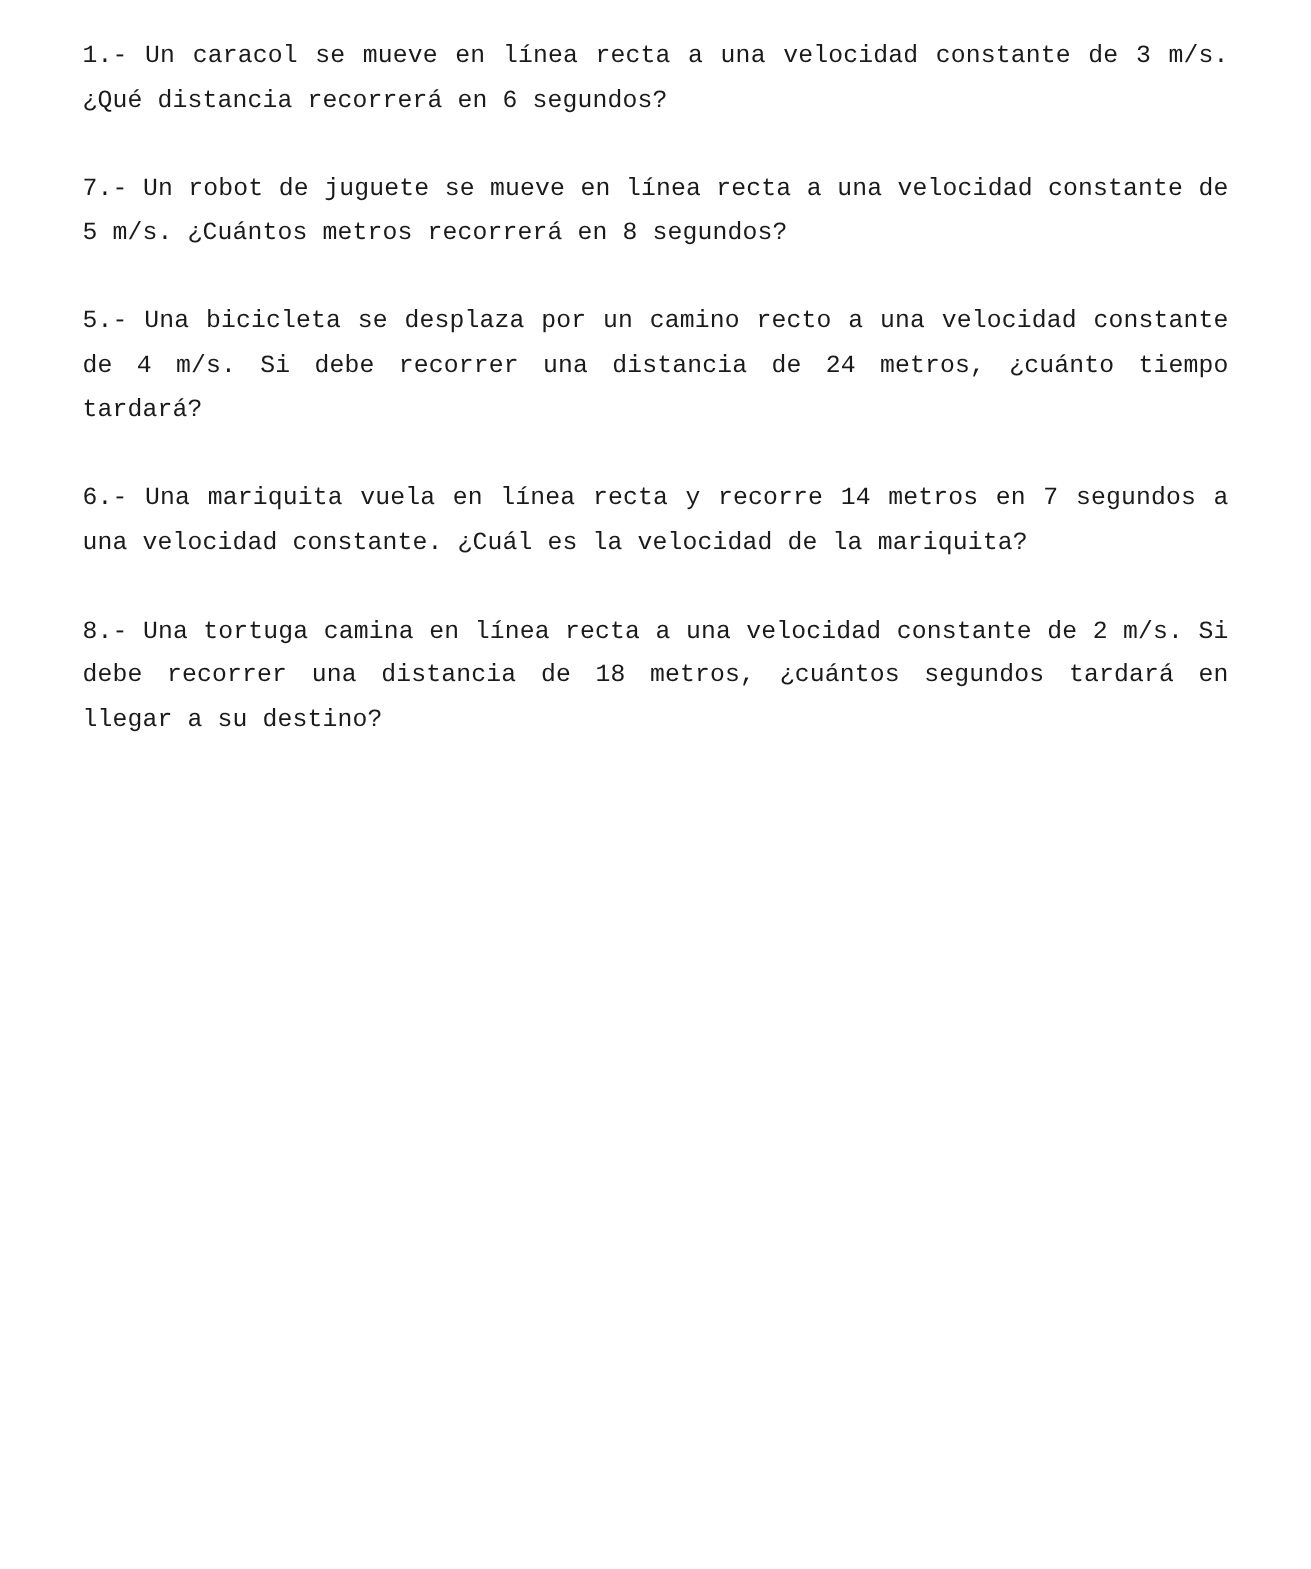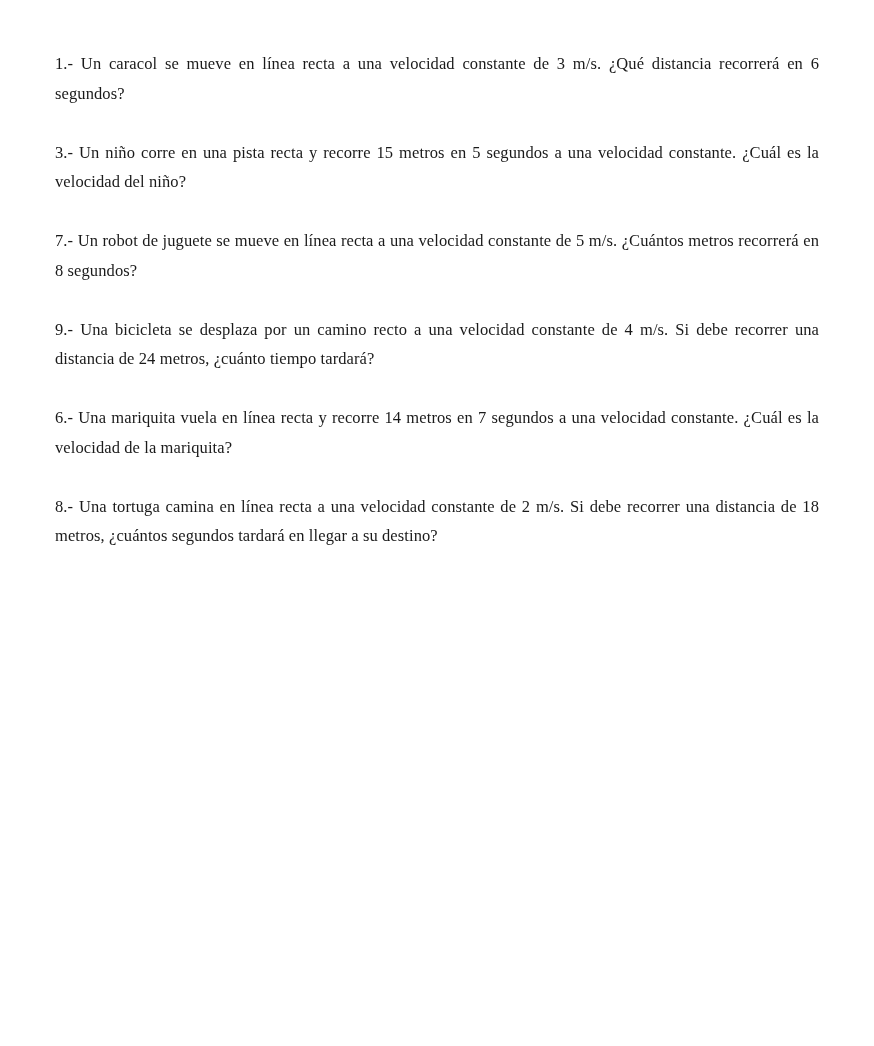--- a/index.html
+++ b/index.html
@@ -6,37 +6,36 @@
     margin: 0;
     padding: 0;
     background: #ffffff;
   }
   .page {
     position: relative;
     width: 874px;
     height: 1046px;
     box-sizing: border-box;
     background: #ffffff;
-    padding: 49px 55px 0 55px;
-    font-family: Liberation Serif, serif;
+    padding: 22px 55px 0 55px;
+    font-family: Liberation Mono, monospace;
     font-size: 16.5px;
     line-height: 29.5px;
     color: #1a1a1a;
     overflow: hidden;
   }
   .problem {
     margin: 0 0 29.5px 0;
     text-align: justify;
     text-justify: inter-word;
     letter-spacing: 0.1px;
   }
 </style>
 </head>
 <body>
 
 <div class="page">
   <p class="problem">1.- Un caracol se mueve en línea recta a una velocidad constante de 3 m/s. ¿Qué distancia recorrerá en 6 segundos?</p>
-  <p class="problem">3.- Un niño corre en una pista recta y recorre 15 metros en 5 segundos a una velocidad constante. ¿Cuál es la velocidad del niño?</p>
   <p class="problem">7.- Un robot de juguete se mueve en línea recta a una velocidad constante de 5 m/s. ¿Cuántos metros recorrerá en 8 segundos?</p>
-  <p class="problem">9.- Una bicicleta se desplaza por un camino recto a una velocidad constante de 4 m/s. Si debe recorrer una distancia de 24 metros, ¿cuánto tiempo tardará?</p>
+  <p class="problem">5.- Una bicicleta se desplaza por un camino recto a una velocidad constante de 4 m/s. Si debe recorrer una distancia de 24 metros, ¿cuánto tiempo tardará?</p>
   <p class="problem">6.- Una mariquita vuela en línea recta y recorre 14 metros en 7 segundos a una velocidad constante. ¿Cuál es la velocidad de la mariquita?</p>
   <p class="problem">8.- Una tortuga camina en línea recta a una velocidad constante de 2 m/s. Si debe recorrer una distancia de 18 metros, ¿cuántos segundos tardará en llegar a su destino?</p>
 </div>
 
 </body></html>

